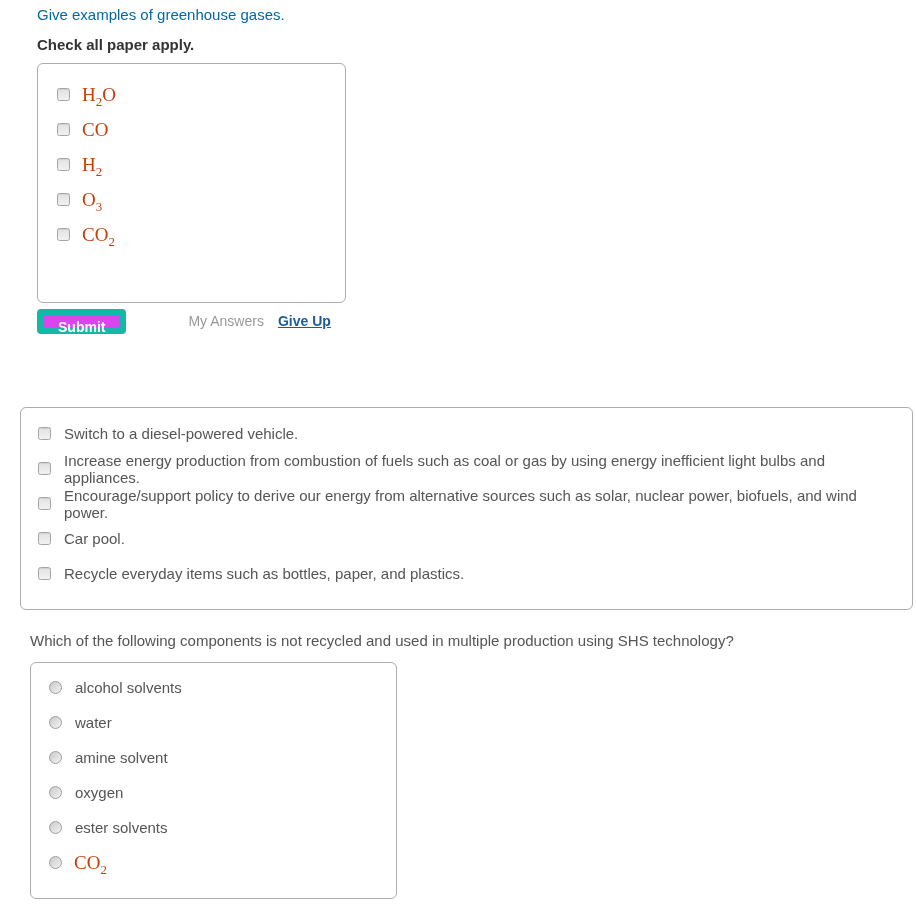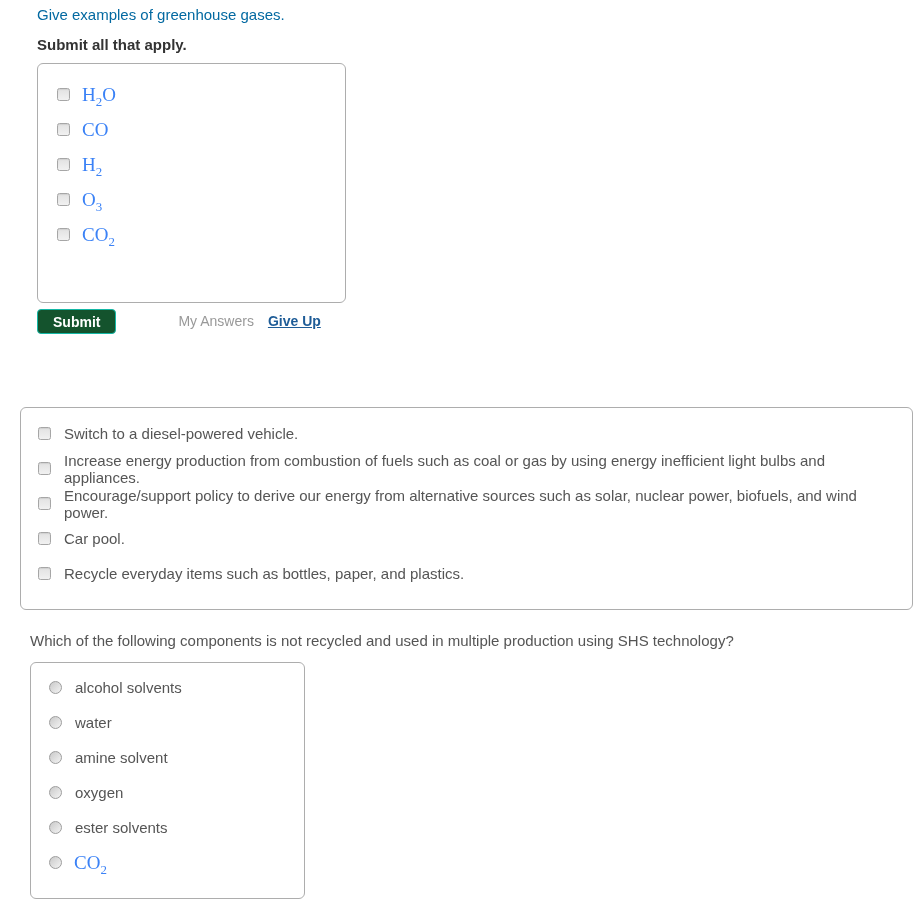--- a/index.html
+++ b/index.html
@@ -15,70 +15,70 @@
   .q1-question { margin: 0 0 0 37px; line-height: 18px; color: #0369a1; }
   .q1-instruction { margin: 12px 0 0 37px; line-height: 18px; font-weight: bold; color: #333333; }
 
   .answer-box {
     border: 1px solid #adadad;
     border-radius: 6px;
     background: #ffffff;
   }
   .box1 { margin: 9px 0 0 37px; width: 309px; height: 240px; padding: 13px 0 0 19px; }
   .box2 { margin: 73px 0 0 20px; width: 893px; height: 203px; padding: 8px 16px 0 17px; }
-  .box3 { margin: 12px 0 0 30px; width: 275px; height: 237px; padding: 7px 0 0 18px; }
+  .box3 { margin: 12px 0 0 30px; width: 367px; height: 237px; padding: 7px 0 0 18px; }
 
   .opt-row { display: flex; align-items: center; height: 35px; cursor: pointer; }
 
   input[type="checkbox"], input[type="radio"] {
     -webkit-appearance: none; appearance: none;
     width: 13px; height: 13px; margin: 0; flex: 0 0 13px;
     cursor: pointer; outline: none;
   }
   input[type="checkbox"] {
     background: linear-gradient(to bottom, #e2e2e2, #f1f1f1);
     border: 1px solid #a6a6a6; border-radius: 2.5px;
     box-shadow: inset 0 1px 1px rgba(0,0,0,0.08);
   }
   input[type="radio"] {
     background: linear-gradient(135deg, #c9c9c9, #f4f4f4);
     border: 1px solid #9d9d9d; border-radius: 50%;
   }
 
   .formula {
     font-family: "Liberation Serif", serif;
-    font-size: 19px; color: #3b82f6; margin-left: 12px; line-height: 1;
+    font-size: 19px; color: #c2410c; margin-left: 12px; line-height: 1;
   }
   .formula sub { font-size: 0.68em; line-height: 0; }
   .plain-label { font-size: 15px; color: #555555; margin-left: 13px; }
 
   .controls { margin: 5px 0 0 37px; display: flex; align-items: center; height: 26px; }
   .submit-btn {
     font-family: "Liberation Sans", sans-serif;
-    background: #14532d;
-    border: 1px solid #14b8a6;
+    background: #d946ef;
+    border: 6px solid #14b8a6;
     border-radius: 4px;
     color: #ffffff; font-weight: bold; font-size: 14px;
     padding: 4px 15px; height: 25px; line-height: 16px;
     cursor: pointer;
   }
   .my-answers { margin-left: 62px; color: #999999; font-weight: normal; font-size: 14px; }
   .give-up {
     margin-left: 14px; color: #1e5c97; font-weight: bold; font-size: 14px;
     text-decoration: underline; cursor: pointer;
   }
 
   .q3-question { margin: 22px 0 0 30px; line-height: 18px; color: #555555; }
 </style>
 </head>
 <body>
 
 <div>
   <div class="q1-question">Give examples of greenhouse gases.</div>
-  <div class="q1-instruction">Submit all that apply.</div>
+  <div class="q1-instruction">Check all paper apply.</div>
 
   <div class="answer-box box1">
     <label class="opt-row">
       <input type="checkbox" style="">
       <span class="formula">H<sub>2</sub>O</span>
     </label>
     <label class="opt-row">
       <input type="checkbox" style="">
       <span class="formula">CO</span>
     </label>

